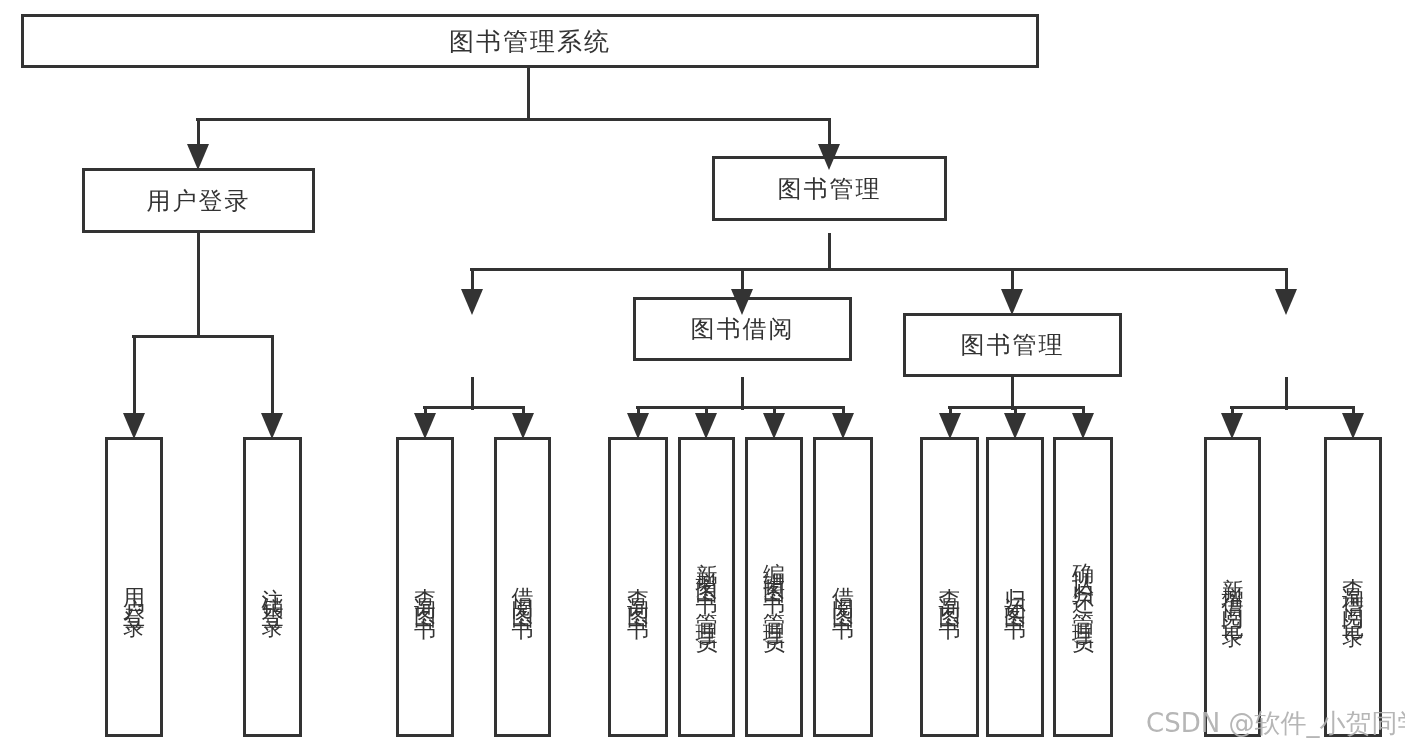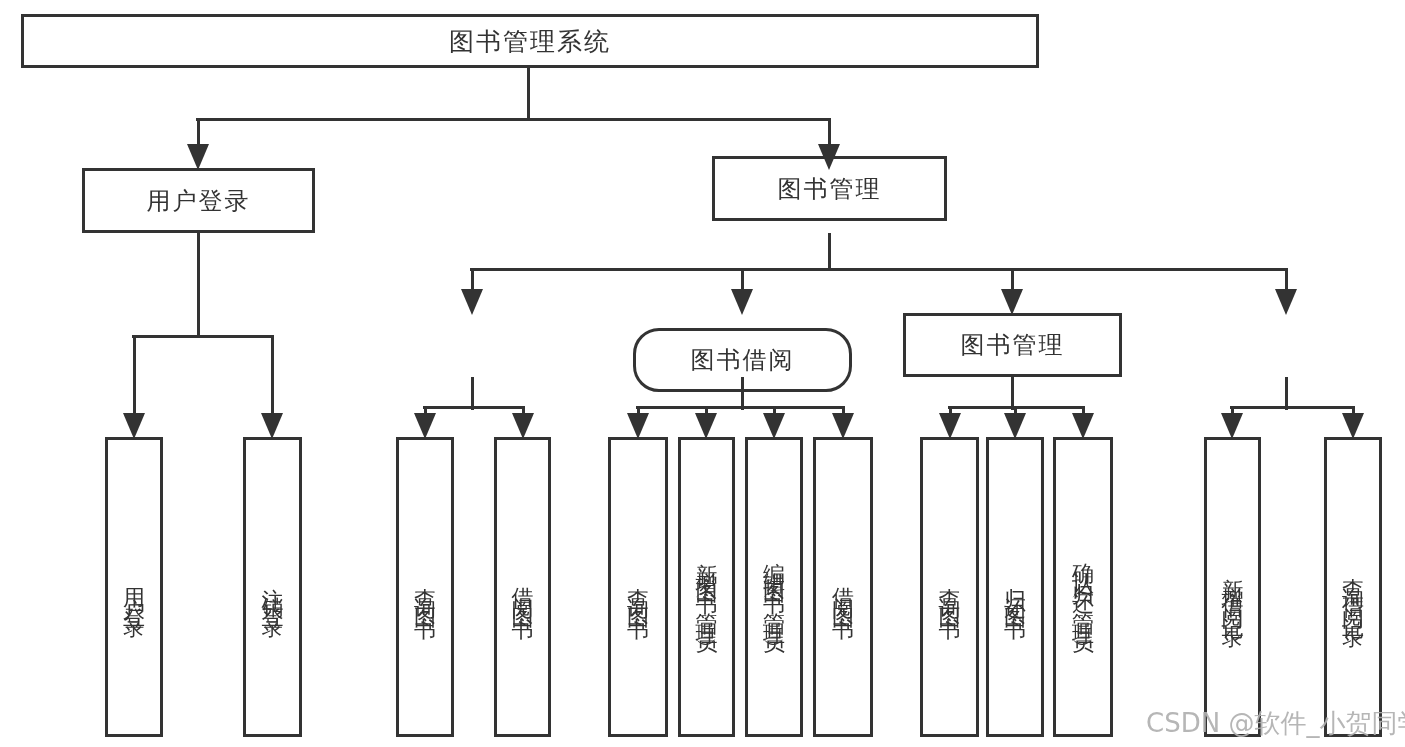--- a/index.html
+++ b/index.html
@@ -66,21 +66,21 @@
 </head>
 <body>
 
 <div id="canvas">
 
   <div class="box h root" style="left:21px; top:14px; width:1018px; height:54px;">图书管理系统</div>
 
   <div class="box h" style="left:82px; top:168px; width:233px; height:65px;">用户登录</div>
   <div class="box h" style="left:712px; top:156px; width:235px; height:65px;">图书管理</div>
 
-  <div class="box h" style="left:633px; top:328px; width:219px; height:64px;border-radius:26px;">图书借阅</div>
+  <div class="box h" style="left:633px; top:297px; width:219px; height:64px;">图书借阅</div>
   <div class="box h" style="left:903px; top:313px; width:219px; height:64px;">图书管理</div>
 
   <div class="box v" style="left:105px; top:437px; width:58px; height:300px;">用户登录</div>
   <div class="box v" style="left:243px; top:437px; width:59px; height:300px;">注销登录</div>
 
   <div class="box v" style="left:396px; top:437px; width:58px; height:300px;">查询图书</div>
   <div class="box v" style="left:494px; top:437px; width:57px; height:300px;">借阅图书</div>
 
   <div class="box v" style="left:608px; top:437px; width:60px; height:300px;">查询图书</div>
   <div class="box v" style="left:678px; top:437px; width:57px; height:300px;">新增图书（管理员）</div>

